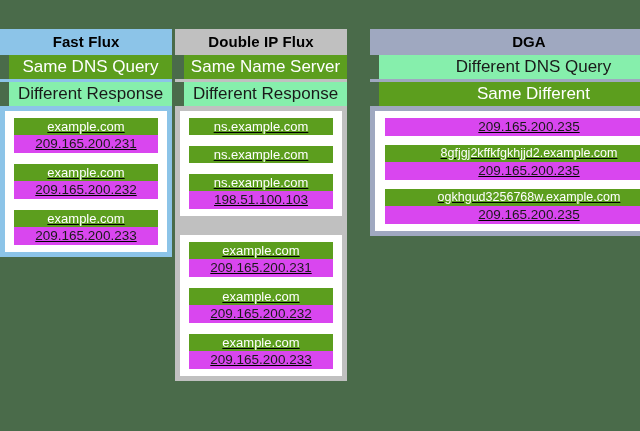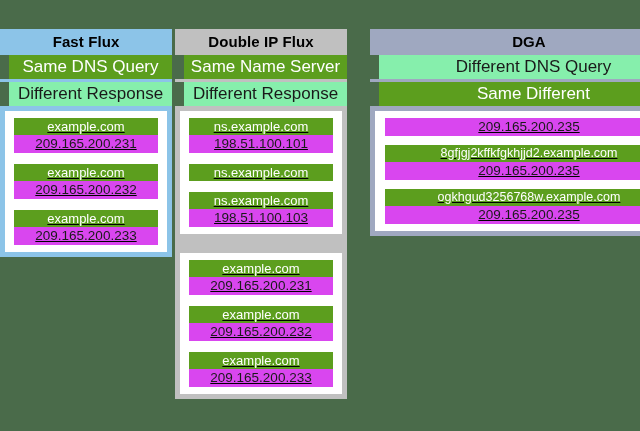--- a/index.html
+++ b/index.html
@@ -138,21 +138,20 @@
   <div class="column" id="col-doubleipflux">
     <div class="col-title">Double IP Flux</div>
     <div class="band green">Same Name Server (NS)</div>
     <div class="band-gap"></div>
     <div class="band orange">Different Response</div>
 
     <div class="group-frame">
       <div class="group-inner">
         <div class="record">
           <div class="rec-name">ns.example.com</div>
-          <div class="rec-ip">198.51.100.101</div>
         </div>
         <div class="record">
           <div class="rec-name">ns.example.com</div>
         </div>
         <div class="record">
           <div class="rec-name">ns.example.com</div>
           <div class="rec-ip">198.51.100.103</div>
         </div>
       </div>
     </div>

